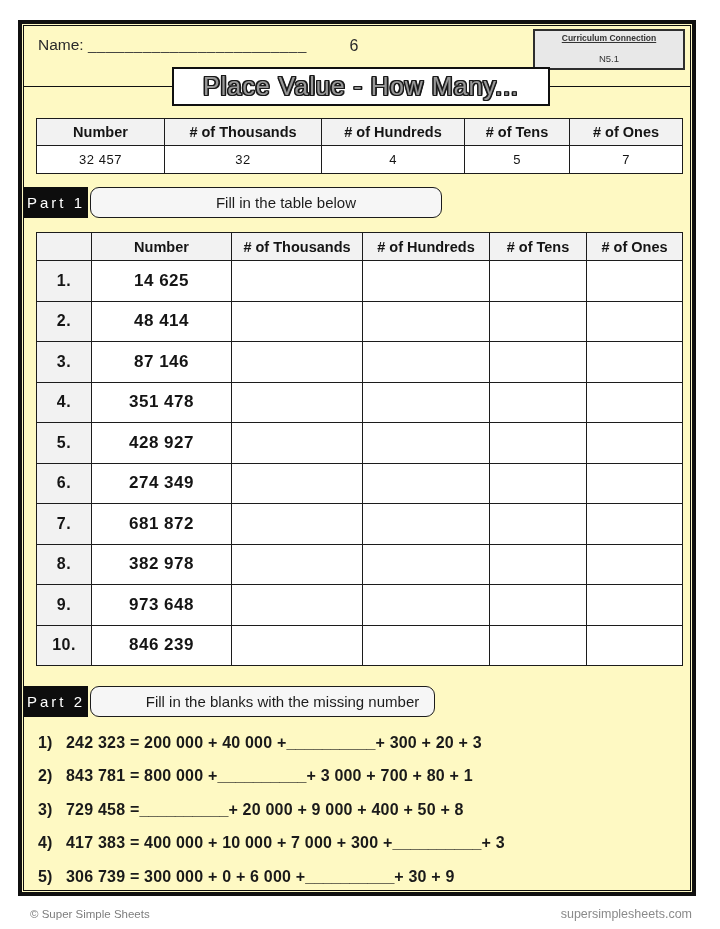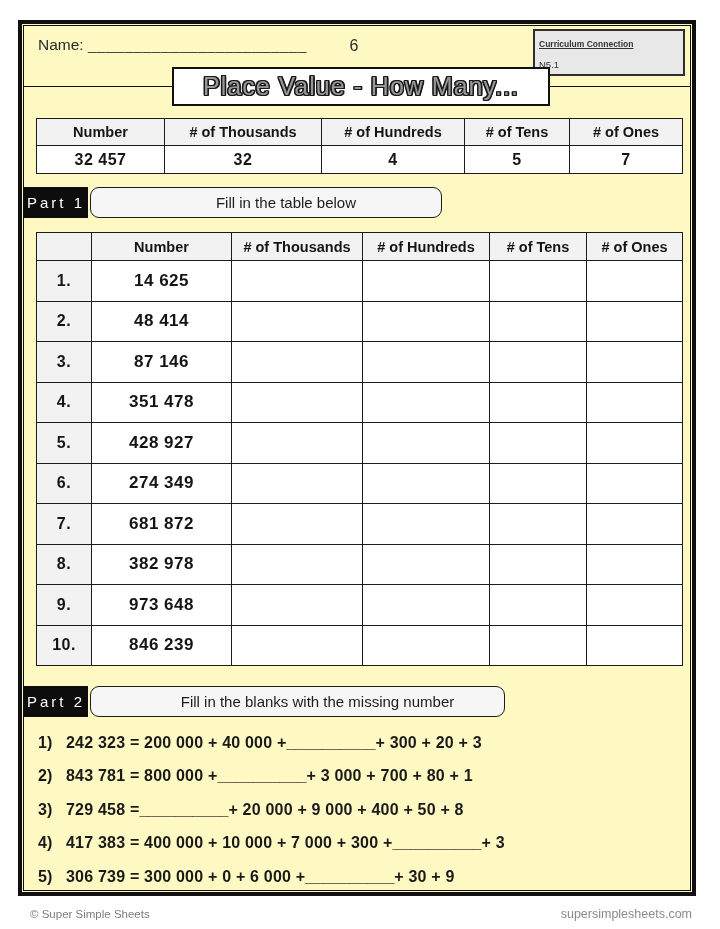--- a/index.html
+++ b/index.html
@@ -10,57 +10,57 @@
     font-family:"Liberation Sans", sans-serif;
   }
   .sheet { position:absolute; left:18px; top:20px; width:678px; height:876px;
            border:4px solid var(--border,#101010); background:#fef9c3; }
   .sheet-inner { position:absolute; inset:1px; border:1.5px solid var(--border,#101010); }
 
   
   .name-row { position:absolute; top:10px; left:14px; font-size:15.5px; color:#2a2a2a; white-space:nowrap; }
   .name-blank { letter-spacing:0.5px; color:#3a3a3a; }
   .page-number { position:absolute; top:11px; left:300px; width:60px; text-align:center; font-size:16px; color:#2a2a2a; }
-  .curriculum-box { position:absolute; top:3px; right:5px; width:152px; padding:8px 4px 4px;
-                    background:var(--curriculum-bg,#e8e8e8); border:2px solid #2e2e2e; }
+  .curriculum-box { position:absolute; top:3px; right:5px; width:152px; padding:2px 4px 4px;
+                    background:var(--curriculum-bg,#e8e8e8); border:2px solid #2e2e2e; text-align:center; }
   .cc-label { display:block; font-size:8.5px; font-weight:600; text-decoration:underline; color:#333; }
   .cc-code  { display:block; font-size:9.5px; color:#333; margin-top:10px; }
 
   .head-rule { position:absolute; top:60px; left:-1px; right:-1px; border-top:1.5px solid var(--border,#101010); }
   .title-box { position:absolute; top:41px; left:148px; width:378px; height:39px; background:#fff;
                border:2px solid var(--border,#101010); display:flex; align-items:center; justify-content:center; z-index:2; }
   .title-text { font-weight:normal; font-size:25px; letter-spacing:1px; white-space:nowrap;
     color:var(--title-fill,#989898);
     text-shadow:-1.4px -1.4px 0 #1a1a1a, 1.4px -1.4px 0 #1a1a1a, -1.4px 1.4px 0 #1a1a1a,
                  1.4px 1.4px 0 #1a1a1a, 0 -1.4px 0 #1a1a1a, 0 1.4px 0 #1a1a1a,
                 -1.4px 0 0 #1a1a1a, 1.4px 0 0 #1a1a1a; }
 
   
   table { border-collapse:collapse; table-layout:fixed; background:#fff; }
   th, td { border:1.6px solid #1c1c1c; text-align:center; vertical-align:middle; padding:0; overflow:hidden; }
   th { background:var(--table-header-bg,#f2f2f2); font-size:14.5px; font-weight:bold; }
   .example-table { position:absolute; top:92px; left:12px; width:646px; }
   .example-table th { height:27px; }
-  .example-table td { height:28px; font-size:16px; font-weight:700; letter-spacing:0.5px; }
+  .example-table td { height:28px; font-size:13px; font-weight:400; letter-spacing:0.5px; }
   .main-table { position:absolute; top:206px; left:12px; width:646px; }
   .main-table th { height:28px; }
   .main-table td { height:40.5px; font-size:17px; font-weight:600; letter-spacing:0.5px; }
   .main-table td.idx { background:var(--table-header-bg,#f2f2f2); font-size:16px; }
 
   
   .part-badge { position:absolute; left:0; height:31px; display:flex; align-items:stretch; }
   .part-badge.p1 { top:161px; }
   .part-badge.p2 { top:660px; }
   .part-label { width:64px; background:var(--badge-bg,#0d0d0d); color:#fff; display:flex;
                 align-items:center; justify-content:center; font-size:15px; letter-spacing:3px; white-space:nowrap; }
   .part-instruction { margin-left:2px; border:1.6px solid #1c1c1c; border-radius:9px;
                       background:var(--instruction-bg,#f6f6f6); display:flex; align-items:center;
                       justify-content:center; font-size:15px; color:#1c1c1c;padding-left:40px; }
   .p1 .part-instruction { width:352px; }
-  .p2 .part-instruction { width:415px; }
+  .p2 .part-instruction { width:345px; }
 
   
   .problems { position:absolute; top:700px; left:14px; right:6px; }
   .problem { height:33.5px; display:flex; align-items:center; font-size:16px; font-weight:600;
              letter-spacing:0.2px; white-space:nowrap; color:#1a1a1a; }
   .problem-index { width:28px; flex:0 0 28px; }
   .answer-blank { letter-spacing:0; }
 
   
   .footer-left  { position:absolute; left:30px; top:908px; font-size:11.5px; color:var(--footer-text,#7d7d7d); }

